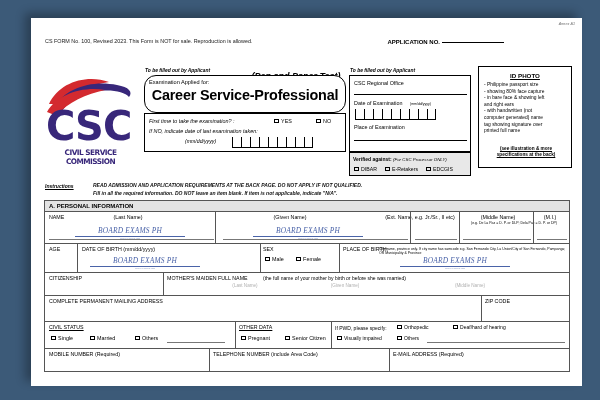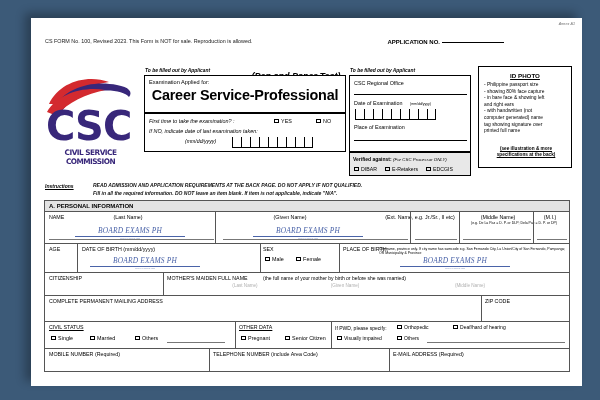--- a/index.html
+++ b/index.html
@@ -70,21 +70,21 @@
     font-family: "DejaVu Sans", sans-serif; letter-spacing: -.4px;
   }
 
   
   .filled-lbl {
     position: absolute;
     font-size: 4.9px; font-weight: bold; font-style: italic; color: #000;
   }
   .box { position: absolute; border: 1px solid #000; background: #fff; }
 
-  #exam-box { left: 113px; top: 57px; width: 202px; height: 38px; }
+  #exam-box { left: 113px; top: 57px; width: 202px; height: 38px; border-radius: 12px; }
   .exam-lbl { position: absolute; left: 4px; top: 3px; font-size: 5.6px; color: #000; }
   .exam-val {
     position: absolute; left: 0; top: 11px; width: 100%;
     text-align: center; font-size: 14.4px; font-weight: bold; color: #000;
     letter-spacing: -.2px;
   }
   #first-box { left: 113px; top: 95px; width: 202px; height: 39px; }
   .ft-q { position: absolute; left: 4px; top: 4px; font-size: 5.4px; font-style: italic; }
   .ft-n { position: absolute; left: 4px; top: 14px; font-size: 5.4px; font-style: italic; }
   .ft-f { position: absolute; left: 40px; top: 24px; font-size: 5.2px; font-style: italic; }

